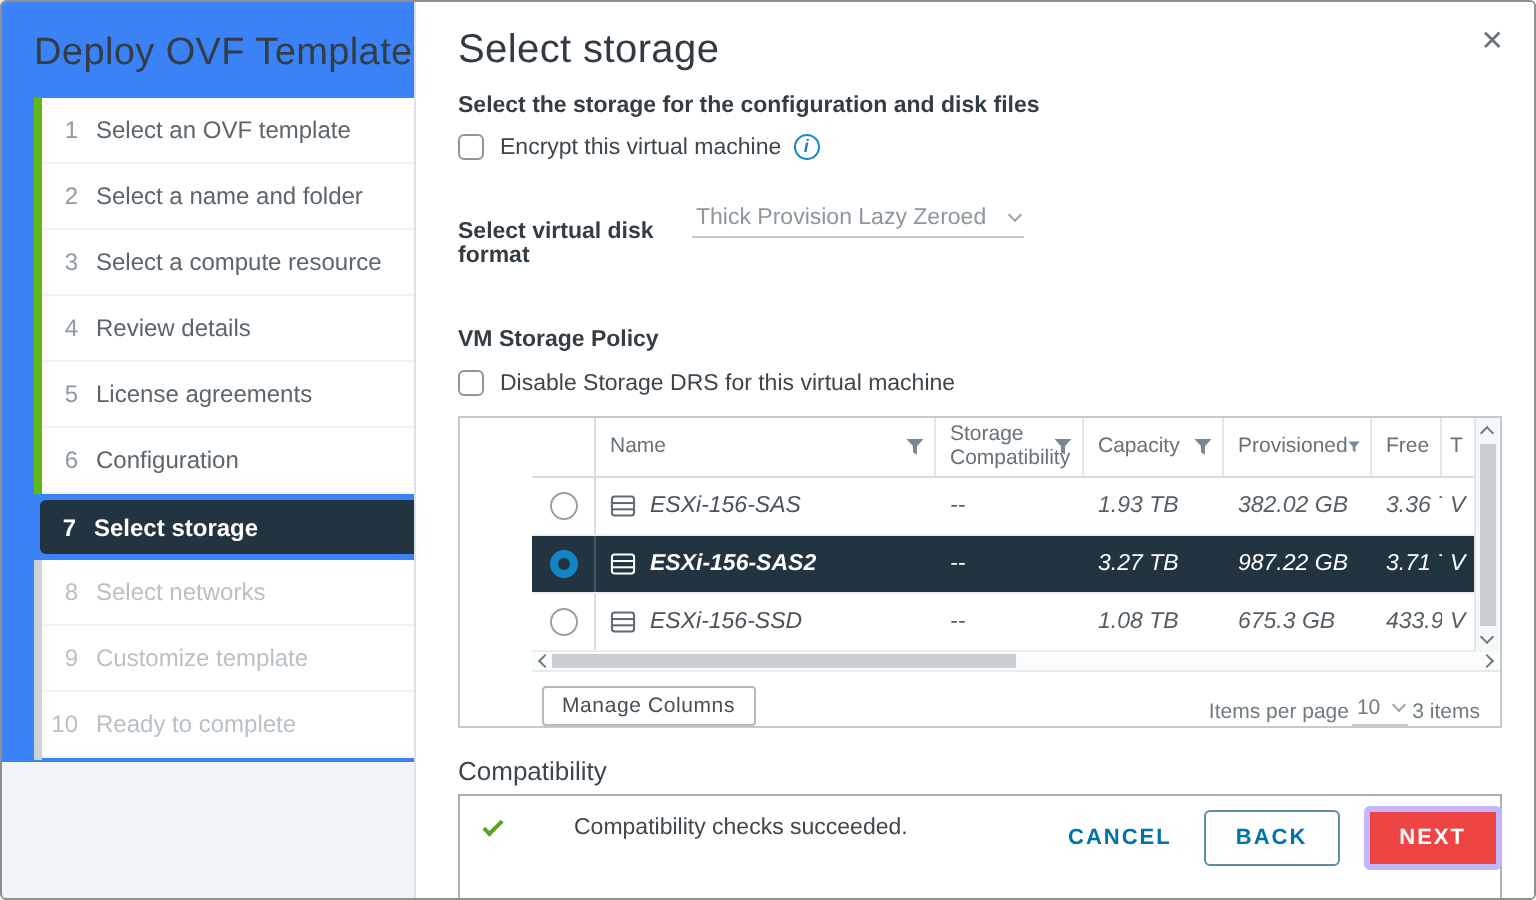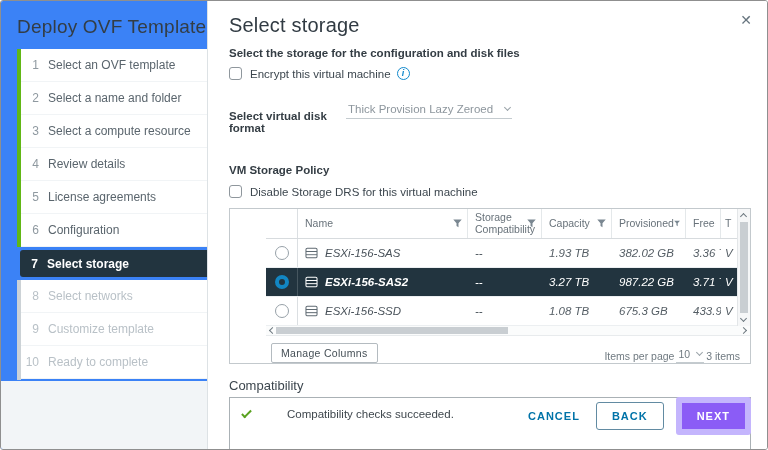--- a/index.html
+++ b/index.html
@@ -113,21 +113,21 @@
                 padding:10px 12px; font-size:11.5px; color:#3f474d; display:flex; align-items:flex-start;gap:28px; }
   .okcheck { width:5px; height:10px; border-style:solid; border-color:#5aa220;
              border-width:0 2px 2px 0; transform:rotate(45deg); margin:0 10px 0 2px; flex:0 0 auto; }
 
   
   .actions { position:absolute; right:16px; bottom:14px; display:flex; align-items:center; gap:12px; }
   .btn { font-family:inherit; font-size:11px; font-weight:600; letter-spacing:1px; border-radius:3px;
          cursor:pointer; }
   .btn-flat { background:none; border:none; color:#0073a8; padding:7px 4px; }
   .btn-outline { background:#fff; border:1px solid #628ba2; color:#0073a8; padding:7px 15px; }
-  .btn-primary { background:#8b5cf6; border:6px solid #c4b5fd; color:#fff; padding:7px 15px; }
+  .btn-primary { background:#ef4444; border:3px solid #c4b5fd; color:#fff; padding:7px 15px; }
 </style>
 </head>
 <body>
 
 <div class="dialog">
 
   <aside class="sidebar">
     <div class="sidebar-title">Deploy OVF Template</div>
     <div class="steps">
       <div class="bar bar-green"></div>

